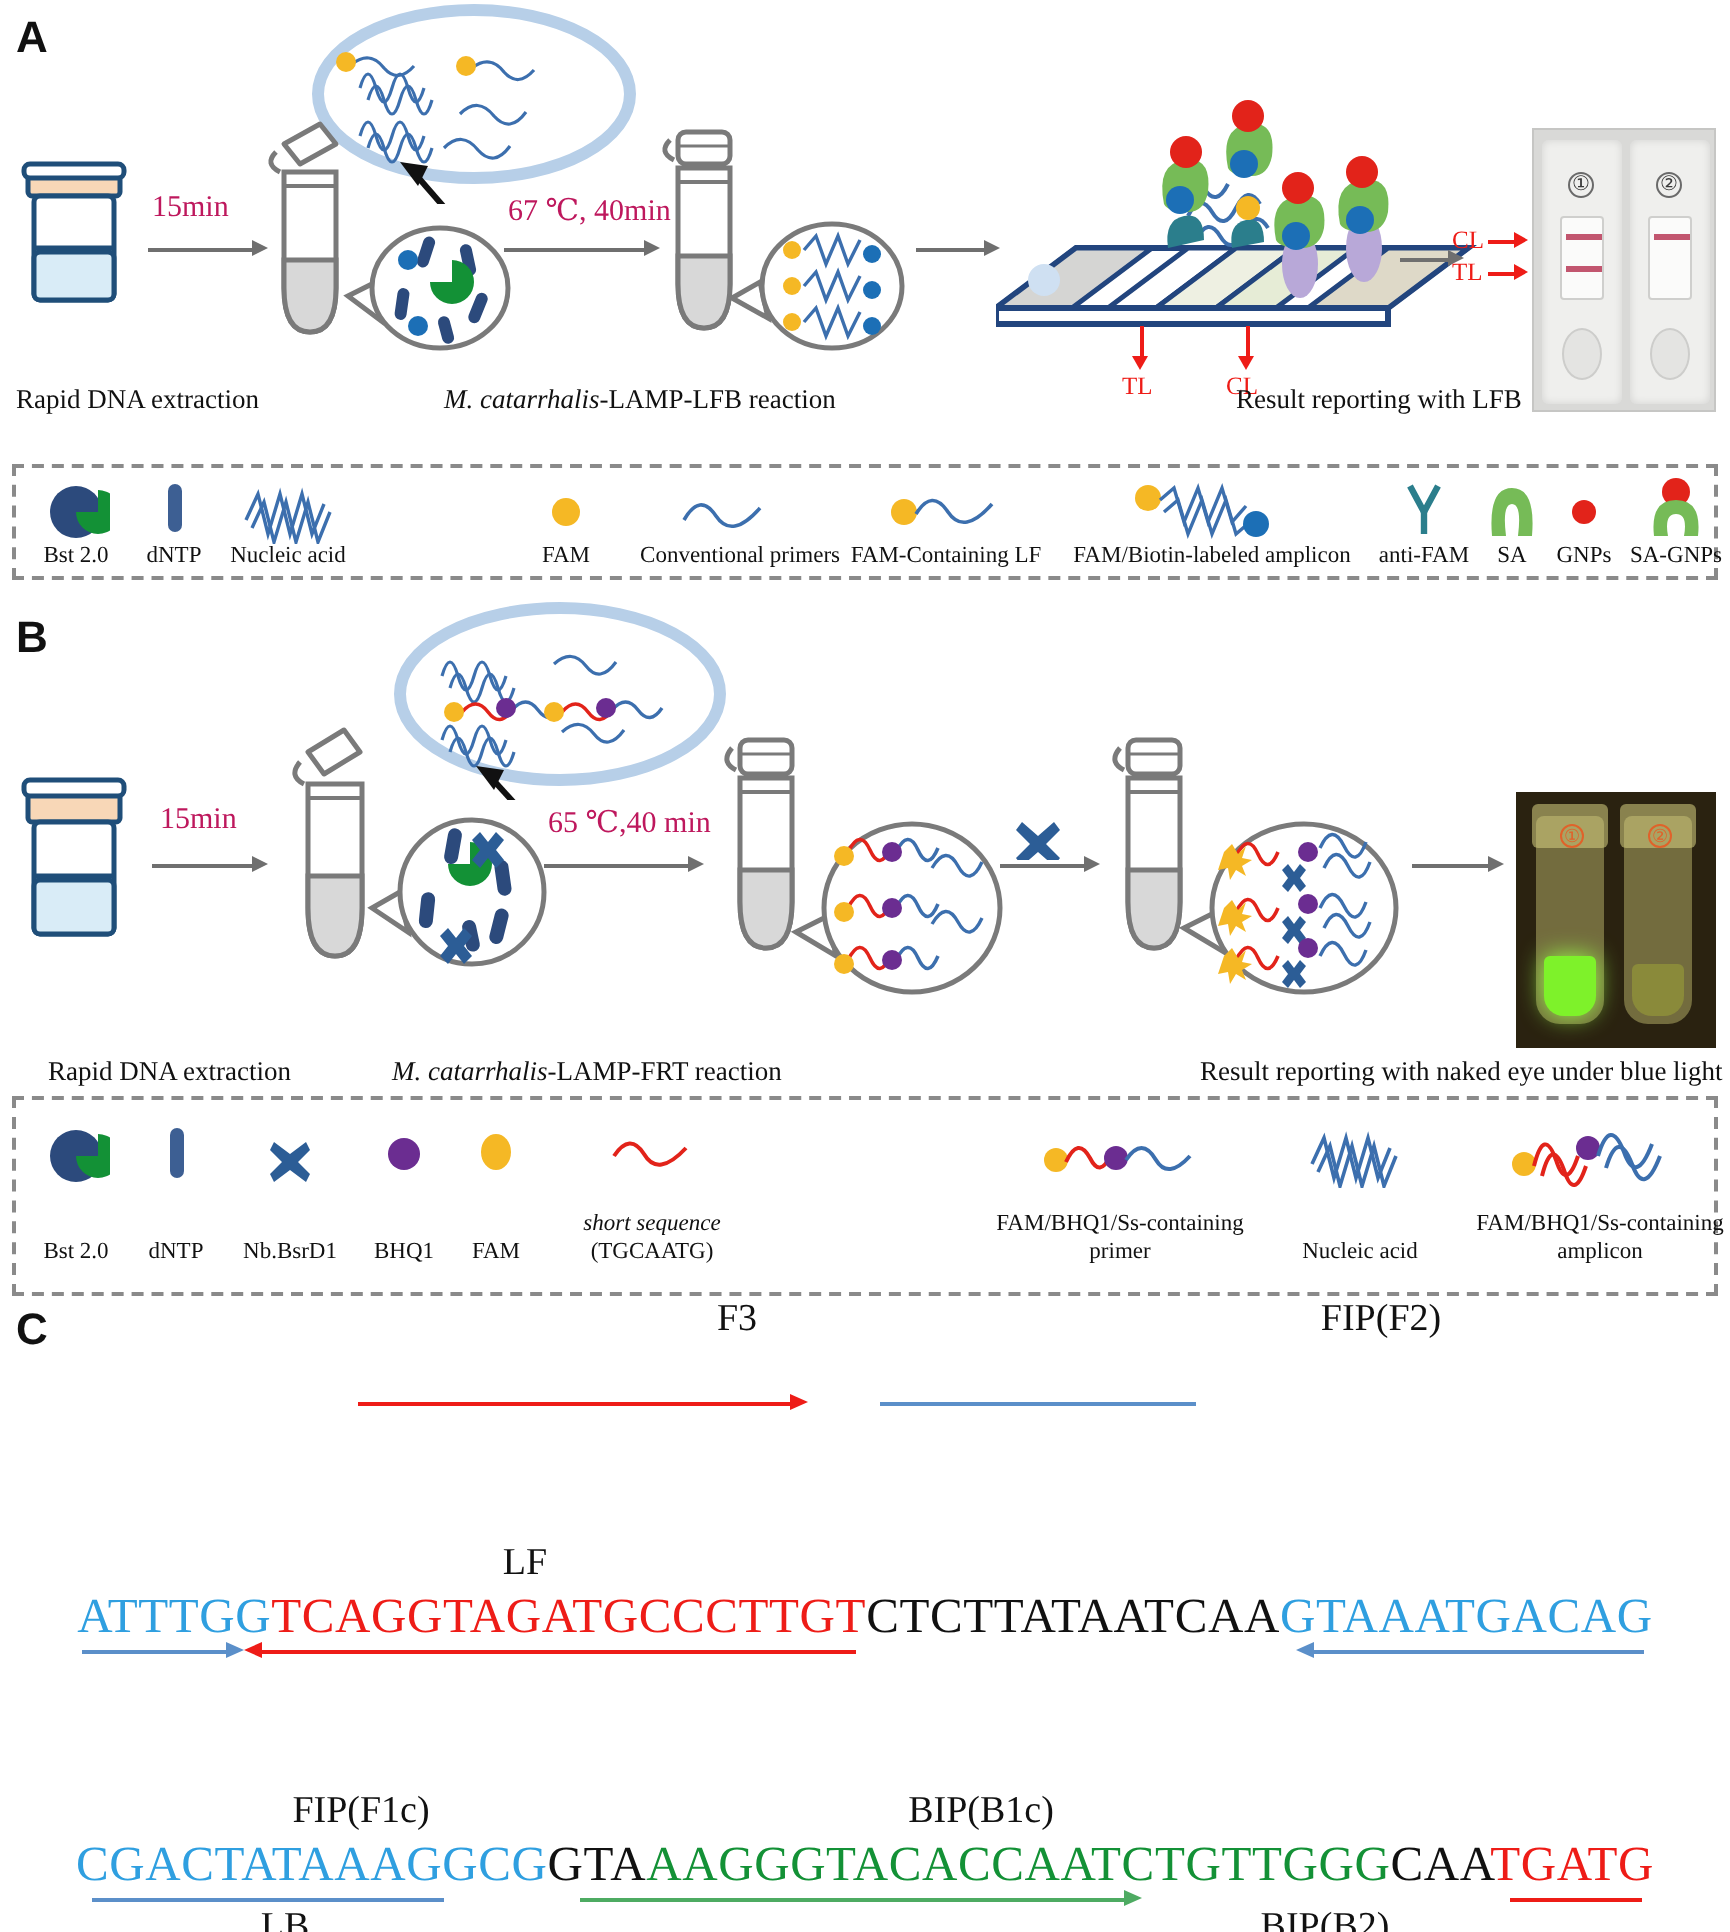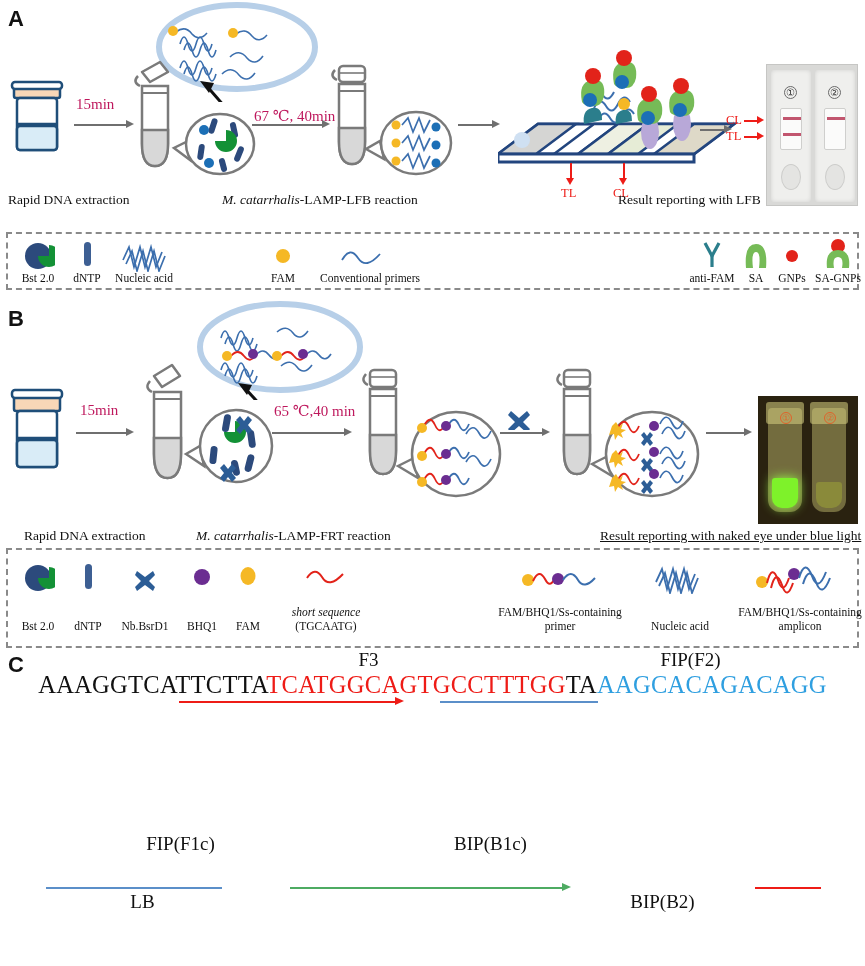--- a/index.html
+++ b/index.html
@@ -237,21 +237,21 @@
   <rect x="42" y="10" width="6" height="16" rx="3" fill="#2c4a7c" transform="rotate(18 45 18)"></rect>
   <rect x="63" y="14" width="6" height="16" rx="3" fill="#2c4a7c" transform="rotate(-12 66 22)"></rect>
   <rect x="30" y="36" width="6" height="16" rx="3" fill="#2c4a7c" transform="rotate(8 33 44)"></rect>
   <rect x="68" y="38" width="6" height="16" rx="3" fill="#2c4a7c" transform="rotate(22 71 46)"></rect>
   <rect x="52" y="50" width="6" height="14" rx="3" fill="#2c4a7c" transform="rotate(-15 55 57)"></rect>
   <circle cx="36" cy="22" r="5" fill="#1c6fb6"></circle>
   <circle cx="41" cy="55" r="5" fill="#1c6fb6"></circle>
   <path d="M47 33 a11 11 0 1 0 11 -11 L58 33 Z" fill="#139136"></path>
 </svg>
 
-<div class="step-label" style="left:254px; top:96px;margin-top:11px;">67 ℃, 40min</div>
+<div class="step-label" style="left:254px; top:96px;">67 ℃, 40min</div>
 <div class="arrow-line" style="left:252px; top:124px; width:70px;"></div>
 <div class="arrow-head" style="left:322px; top:120px;"></div>
 
 <svg class="abs" style="left:325px; top:62px;" width="52" height="118">
   <rect x="14" y="4" width="26" height="16" rx="4" fill="#ffffff" stroke="#7a7a7a" stroke-width="2.5"></rect>
   <path d="M12 18 q-8 -4 -2 -10" fill="none" stroke="#7a7a7a" stroke-width="2.5"></path>
   <line x1="14" y1="11" x2="40" y2="11" stroke="#7a7a7a" stroke-width="1.6"></line>
   <path d="M14 22 h26 v58 q0 22 -13 22 q-13 0 -13 -22 Z" fill="#ffffff" stroke="#7a7a7a" stroke-width="2.5"></path>
   <path d="M14 66 h26 v14 q0 22 -13 22 q-13 0 -13 -22 Z" fill="#d8d8d8" stroke="#7a7a7a" stroke-width="2.5"></path>
   <line x1="14" y1="29" x2="40" y2="29" stroke="#7a7a7a" stroke-width="2"></line>
@@ -392,21 +392,41 @@
 
   <div class="legend-item" style="left:294px; top:4px; width:118px;text-align:right;">
     <span class="glyph">
       <svg width="44" height="30" style="position:absolute;left:37px;top:6px;">
           <path d="M3 16 q8 -14 16 -2 q8 12 22 -4" fill="none" stroke="#3c6fae" stroke-width="1.8"></path>
         </svg>
     </span>
     <span class="lbl">Conventional primers</span>
   </div>
 
-
+  <div class="legend-item" style="left:410px; top:4px; width:110px;">
+    <span class="glyph">
+      <svg width="58" height="30" style="position:absolute;left:26px;top:4px;">
+          <circle cx="8" cy="14" r="6.5" fill="#f5b825"></circle>
+          <path d="M14 15 q8 -13 16 -1 q8 12 22 -4" fill="none" stroke="#3c6fae" stroke-width="1.8"></path>
+        </svg>
+    </span>
+    <span class="lbl">FAM-Containing LF</span>
+  </div>
+
+  <div class="legend-item" style="left:518px; top:4px; width:160px;">
+    <span class="glyph">
+      <svg width="80" height="32" style="position:absolute;left:40px;top:2px;">
+          <circle cx="8" cy="9" r="6.5" fill="#f5b825"></circle>
+          <path d="M14 10 l7 -6 l5 17 l7 -17 l5 17 l7 -17 l5 17 l7 -8" fill="none" stroke="#3c6fae" stroke-width="1.7"></path>
+          <path d="M16 16 l7 -6 l5 17 l7 -17 l5 17 l7 -17 l5 17 l7 -6" fill="none" stroke="#3c6fae" stroke-width="1.7"></path>
+          <circle cx="62" cy="22" r="6.5" fill="#1c6fb6"></circle>
+        </svg>
+    </span>
+    <span class="lbl">FAM/Biotin-labeled amplicon</span>
+  </div>
 
   <div class="legend-item" style="left:676px; top:4px; width:56px;">
     <span class="glyph">
       <svg width="22" height="30" style="position:absolute;left:17px;top:2px;">
           <path d="M4 3 L11 16 L18 3" fill="none" stroke="#2b7e8c" stroke-width="3.2"></path>
           <path d="M11 15 L11 27" stroke="#2b7e8c" stroke-width="3.2"></path>
         </svg>
     </span>
     <span class="lbl">anti-FAM</span>
   </div>
@@ -589,21 +609,21 @@
   <div class="ftube-liq" style="left:14px; top:82px; width:26px; height:30px; background:#7ef22a; box-shadow:0 0 12px #9cff4a;"></div>
   <div class="ftube-num" style="left:22px; top:16px;">①</div>
   <div class="ftube" style="left:54px; top:12px; width:34px; height:104px;"></div>
   <div class="ftube-cap" style="left:52px; top:6px; width:38px; height:22px;"></div>
   <div class="ftube-liq" style="left:58px; top:86px; width:26px; height:26px; background:#8a8a3a;"></div>
   <div class="ftube-num" style="left:66px; top:16px;">②</div>
 </div>
 
 <div class="cap" style="left:24px; top:528px;">Rapid  DNA extraction</div>
 <div class="cap" style="left:196px; top:528px;"><i>M. catarrhalis</i><span>-LAMP-FRT reaction</span></div>
-<div class="cap" style="left:600px; top:528px;text-decoration:underline;">Result reporting with naked eye under blue light</div>
+<div class="cap" style="left:600px; top:528px;">Result reporting with naked eye under blue light</div>
 
 <div class="legend-box" style="left:6px; top:548px; width:853px; height:100px;">
 
   <div class="legend-item" style="left:4px; top:10px; width:52px;">
     <span class="glyph">
       <svg width="34" height="30" style="position:absolute;left:9px;top:2px;">
           <circle cx="17" cy="16" r="13" fill="#2c4a7c"></circle>
           <path d="M17 16 a11 11 0 1 0 11 -11 L28 16 Z" fill="#139136"></path>
         </svg>
     </span>
@@ -696,32 +716,44 @@
   </div>
 </div>
 
 <div class="panel-letter" style="left:8px; top:652px;">C</div>
 
 <div id="panelC">
 
   <div class="seq-row" style="top:0;">
     <div class="prim-label" style="left:0; right:0; top:-6px; text-align:center; transform:translateX(-64px);">F3</div>
     <div class="prim-label" style="left:0; right:0; top:-6px; text-align:center; transform:translateX(258px);">FIP(F2)</div>
-    <div class="seq-line">
-      <span class="c-black">AAAGGTCATTCTTA</span><span class="c-red">TCATGGCAGTGCCTTTGG</span><span class="c-black">TA</span><span class="c-blue">AAGCACAGACAGG</span>
-    </div>
     <div class="underline ul-red" style="left:179px; top:46px; width:216px;"></div>
     <div class="tip tip-r-red" style="left:395px; top:42px;"></div>
     <div class="underline ul-blue" style="left:440px; top:46px; width:158px;"></div>
   </div>
 
+  <div class="seq-row" style="top:62px;">
+    <div class="prim-label" style="left:0; right:0; top:-8px; text-align:center; transform:translateX(-170px);">LF</div>
+    <div class="seq-line">
+      <span class="c-blue">ATTTGG</span><span class="c-red">TCAGGTAGATGCCCTTGT</span><span class="c-black">CTCTTATAATCAA</span><span class="c-blue">GTAAATGACAG</span>
+    </div>
+    <div class="underline ul-blue" style="left:41px; top:46px; width:74px;"></div>
+    <div class="tip tip-r-blue" style="left:113px; top:42px;"></div>
+    <div class="underline ul-red" style="left:130px; top:46px; width:298px;"></div>
+    <div class="tip tip-l-red" style="left:122px; top:42px;"></div>
+    <div class="underline ul-blue" style="left:656px; top:46px; width:166px;"></div>
+    <div class="tip tip-l-blue" style="left:648px; top:42px;"></div>
+  </div>
 
   <div class="seq-row" style="top:124px;">
     <div class="prim-label" style="left:0; right:0; top:-8px; text-align:center; transform:translateX(-252px);">FIP(F1c)</div>
     <div class="prim-label" style="left:0; right:0; top:-8px; text-align:center; transform:translateX(58px);">BIP(B1c)</div>
+    <div class="seq-line">
+      <span class="c-blue">CGACTATAAAGGCG</span><span class="c-black">GTA</span><span class="c-green">AAGGGTACACCAATCTGTTGGG</span><span class="c-black">CAA</span><span class="c-red">TGATG</span>
+    </div>
     <div class="underline ul-blue" style="left:46px; top:46px; width:176px;"></div>
     <div class="underline ul-green" style="left:290px; top:46px; width:272px;"></div>
     <div class="tip tip-r-green" style="left:562px; top:42px;"></div>
     <div class="underline ul-red" style="left:755px; top:46px; width:66px;"></div>
     <div class="prim-label" style="left:0; right:0; top:50px; text-align:center; transform:translateX(-290px);">LB</div>
     <div class="prim-label" style="left:0; right:0; top:50px; text-align:center; transform:translateX(230px);">BIP(B2)</div>
   </div>
 
 </div>
 

